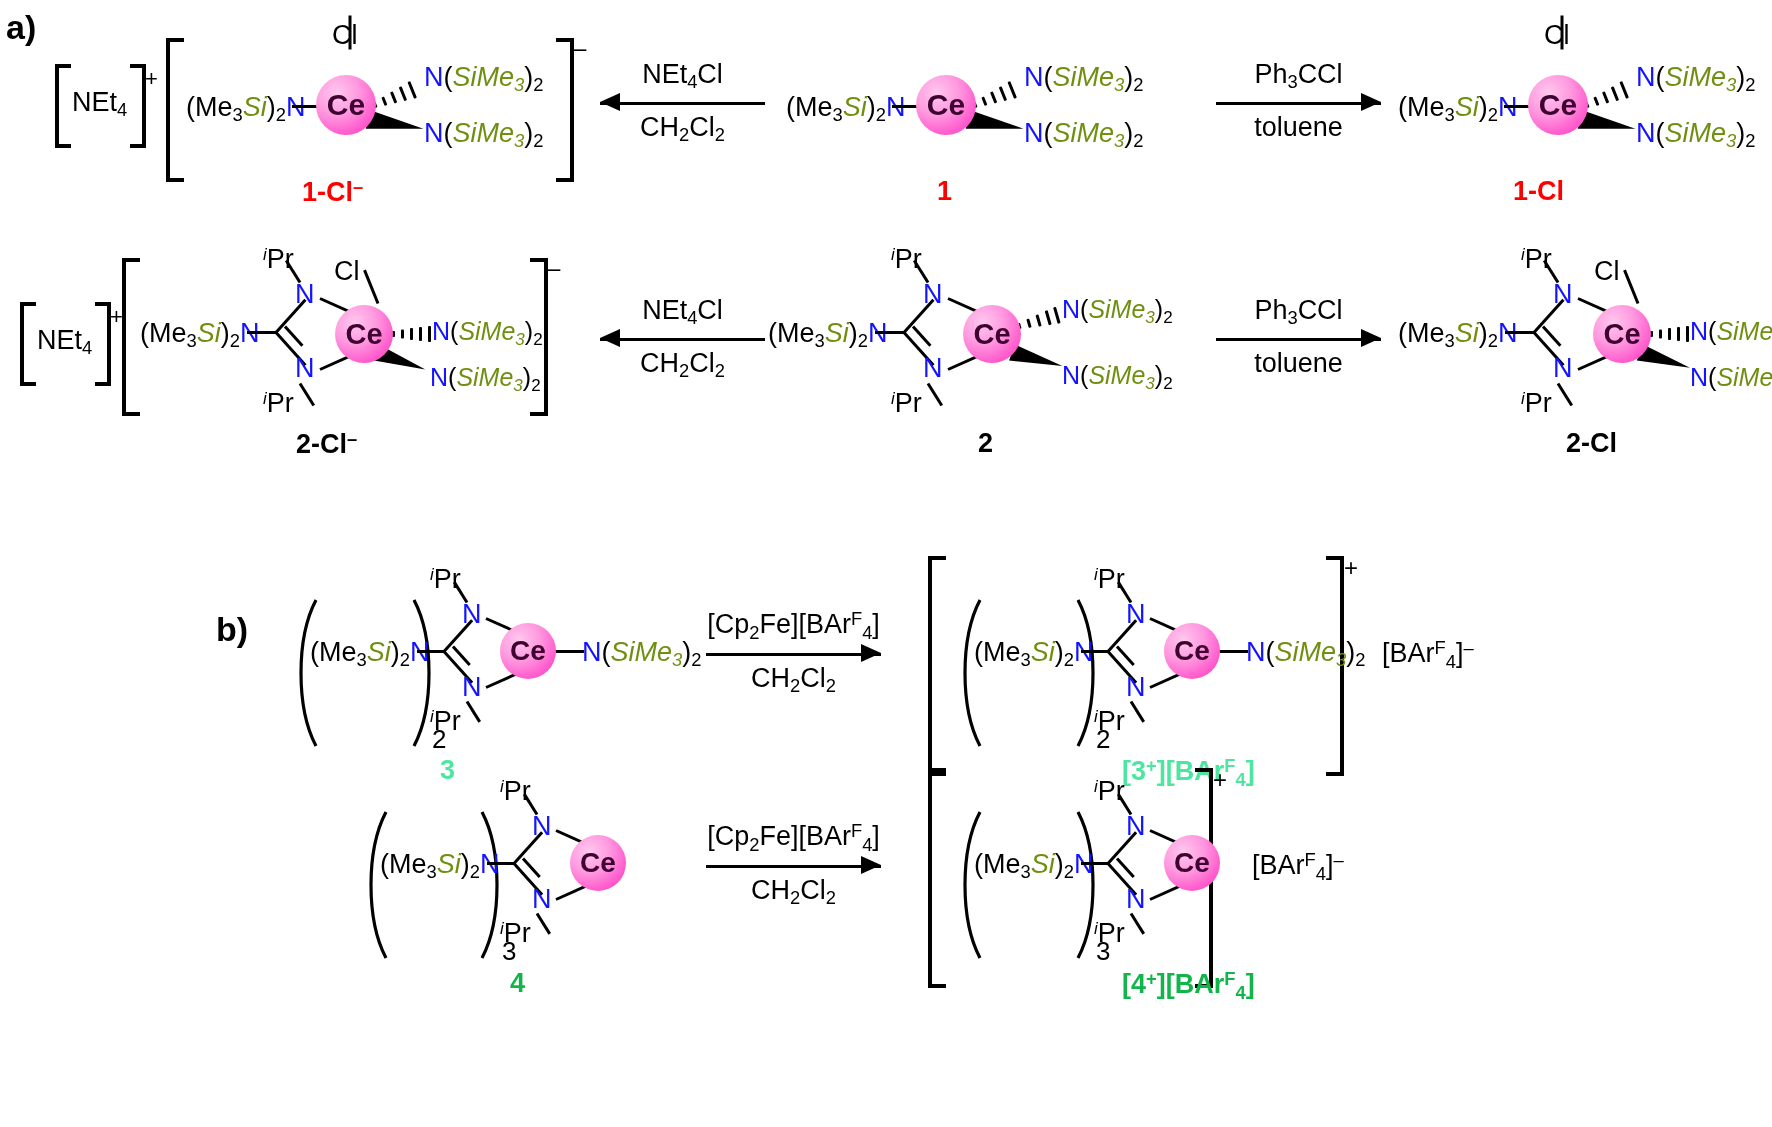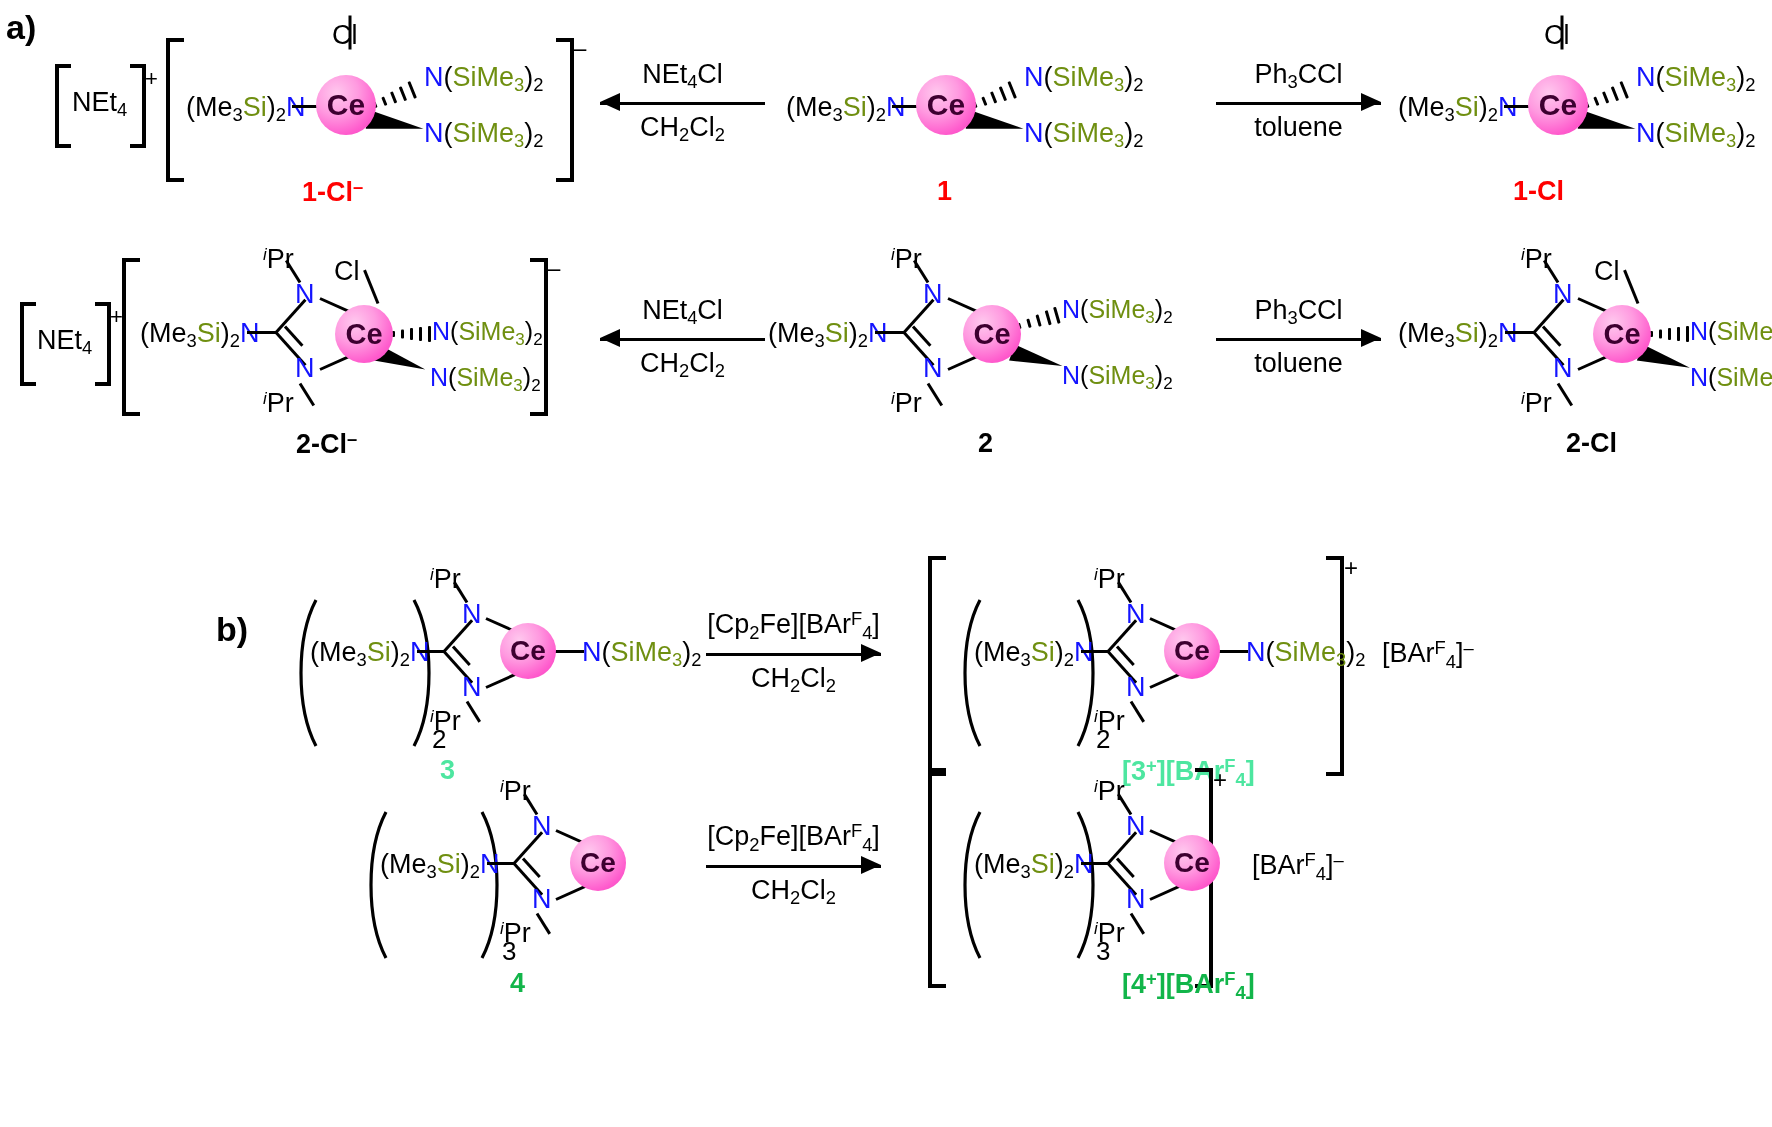--- a/index.html
+++ b/index.html
@@ -31,21 +31,21 @@
   .chem {
     font-size: 27px;
     white-space: nowrap;
     line-height: 1;
   }
   .chem.small { font-size: 25px; }
   .sub { font-size: 0.68em; vertical-align: -0.28em; }
   .sup { font-size: 0.68em; vertical-align: 0.46em; }
   .ital { font-style: italic; }
   .blue  { color: #1414ff; }
-  .olive { color: #6f8f10; }
+  .olive { color: #6f8f10; font-style: italic; }
   .red   { color: #ff0000; }
   .mint  { color: #4de6a0; }
   .green { color: #12b54a; }
 
   
   .cmpd {
     font-size: 27px;
     font-weight: bold;
     white-space: nowrap;
   }

